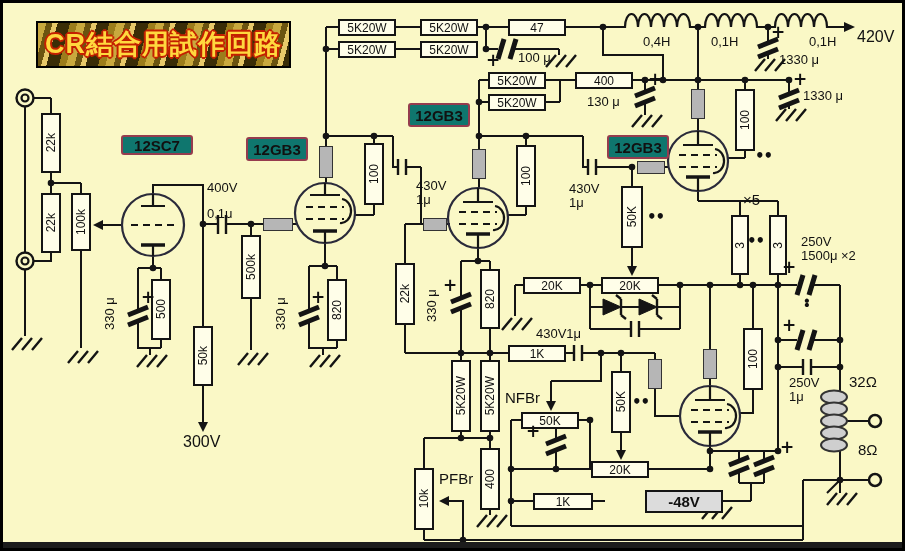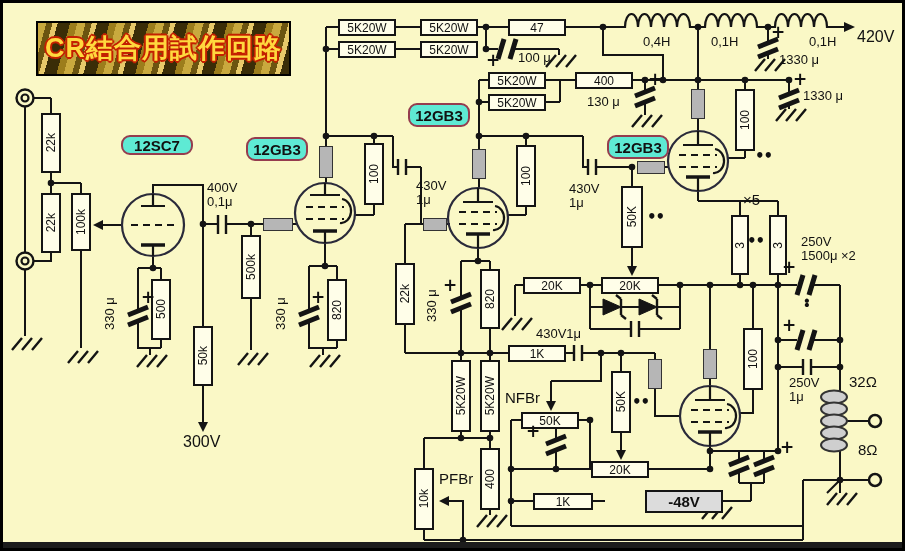--- a/index.html
+++ b/index.html
@@ -8,25 +8,25 @@
   #wires{position:absolute;left:0;top:0;}
   .lbl{position:absolute;font:13px/1.1 "Liberation Sans",sans-serif;color:#111;white-space:nowrap;}
   .b15{font-size:15px;} .b16{font-size:16px;}
   .plus{position:absolute;font:bold 17px/1 "DejaVu Sans",sans-serif;}
   .dots{position:absolute;font:bold 15px/1 "DejaVu Sans",sans-serif;letter-spacing:-1px;}
   .vlbl{position:absolute;writing-mode:vertical-rl;transform:rotate(180deg);font:13px/1 "Liberation Sans",sans-serif;white-space:nowrap;}
   .hres,.vres{position:absolute;background:#FFFEE9;border:2px solid #141414;box-sizing:border-box;
       display:flex;align-items:center;justify-content:center;font:12px/1 "Liberation Sans",sans-serif;}
   .vres span{writing-mode:vertical-rl;transform:rotate(180deg);white-space:nowrap;}
   .stopper{position:absolute;background:#b6b6b6;border:1.5px solid #333;box-sizing:border-box;}
-  .pink{position:absolute;background:#5eead4;border:2px solid #953c4e;border-radius:9px;box-sizing:border-box;
+  .pink{position:absolute;background:#0f766e;border:2px solid #953c4e;border-radius:3px;box-sizing:border-box;
       display:flex;align-items:center;justify-content:center;font:bold 15px "Liberation Sans",sans-serif;}
   .graybox{position:absolute;background:#dcdcdc;border:2px solid #141414;box-sizing:border-box;
       display:flex;align-items:center;justify-content:center;font:bold 15px "Liberation Sans",sans-serif;margin-left:40px;}
-  #banner{position:absolute;left:33px;top:18px;width:255px;height:55px;border:2px solid #000;box-sizing:border-box;
+  #banner{position:absolute;left:33px;top:18px;width:255px;height:47px;border:2px solid #000;box-sizing:border-box;
       background:repeating-linear-gradient(105deg,#c9a93e 0 8px,#6b5410 8px 14px,#e7c96a 14px 19px,#3a2d07 19px 31px,#9c7d1c 31px 38px);
       display:flex;align-items:center;justify-content:center;}
   #banner span{font:bold 27px/1 "Liberation Sans",sans-serif;color:#ffd83e;letter-spacing:1px;
       text-shadow:-2px 0 #c42000,2px 0 #c42000,0 -2px #c42000,0 2px #c42000,-1px -1px #c42000,1px 1px #c42000,1px -1px #c42000,-1px 1px #c42000;}
   #bottombar{position:absolute;left:0;right:0;bottom:0;height:6px;background:#1c1c1c;}
 </style>
 </head>
 <body>
 
 <div id="stage">
@@ -349,21 +349,21 @@
 <div class="lbl b16" style="left:180px;top:430px">300V</div>
 
 <div class="lbl" style="left:515px;top:48px">100 μ</div>
 <div class="lbl" style="left:584px;top:92px">130 μ</div>
 <div class="lbl" style="left:776px;top:50px">1330 μ</div>
 <div class="lbl" style="left:800px;top:86px">1330 μ</div>
 <div class="vlbl" style="left:100px;top:281px;height:46px">330 μ</div>
 <div class="vlbl" style="left:271px;top:281px;height:46px">330 μ</div>
 <div class="vlbl" style="left:422px;top:271px;height:48px">330 μ</div>
 <div class="lbl" style="left:204px;top:178px">400V</div>
-<div class="lbl" style="left:204px;top:192px">0,1μ</div>
+<div class="lbl" style="left:204px;top:204px">0,1μ</div>
 <div class="lbl" style="left:413px;top:176px">430V</div>
 <div class="lbl" style="left:413px;top:190px">1μ</div>
 <div class="lbl" style="left:566px;top:179px">430V</div>
 <div class="lbl" style="left:566px;top:193px">1μ</div>
 <div class="lbl" style="left:533px;top:324px">430V1μ</div>
 <div class="lbl" style="left:798px;top:232px">250V</div>
 <div class="lbl" style="left:798px;top:246px">1500μ ×2</div>
 <div class="lbl" style="left:786px;top:373px">250V</div>
 <div class="lbl" style="left:786px;top:387px">1μ</div>
 

